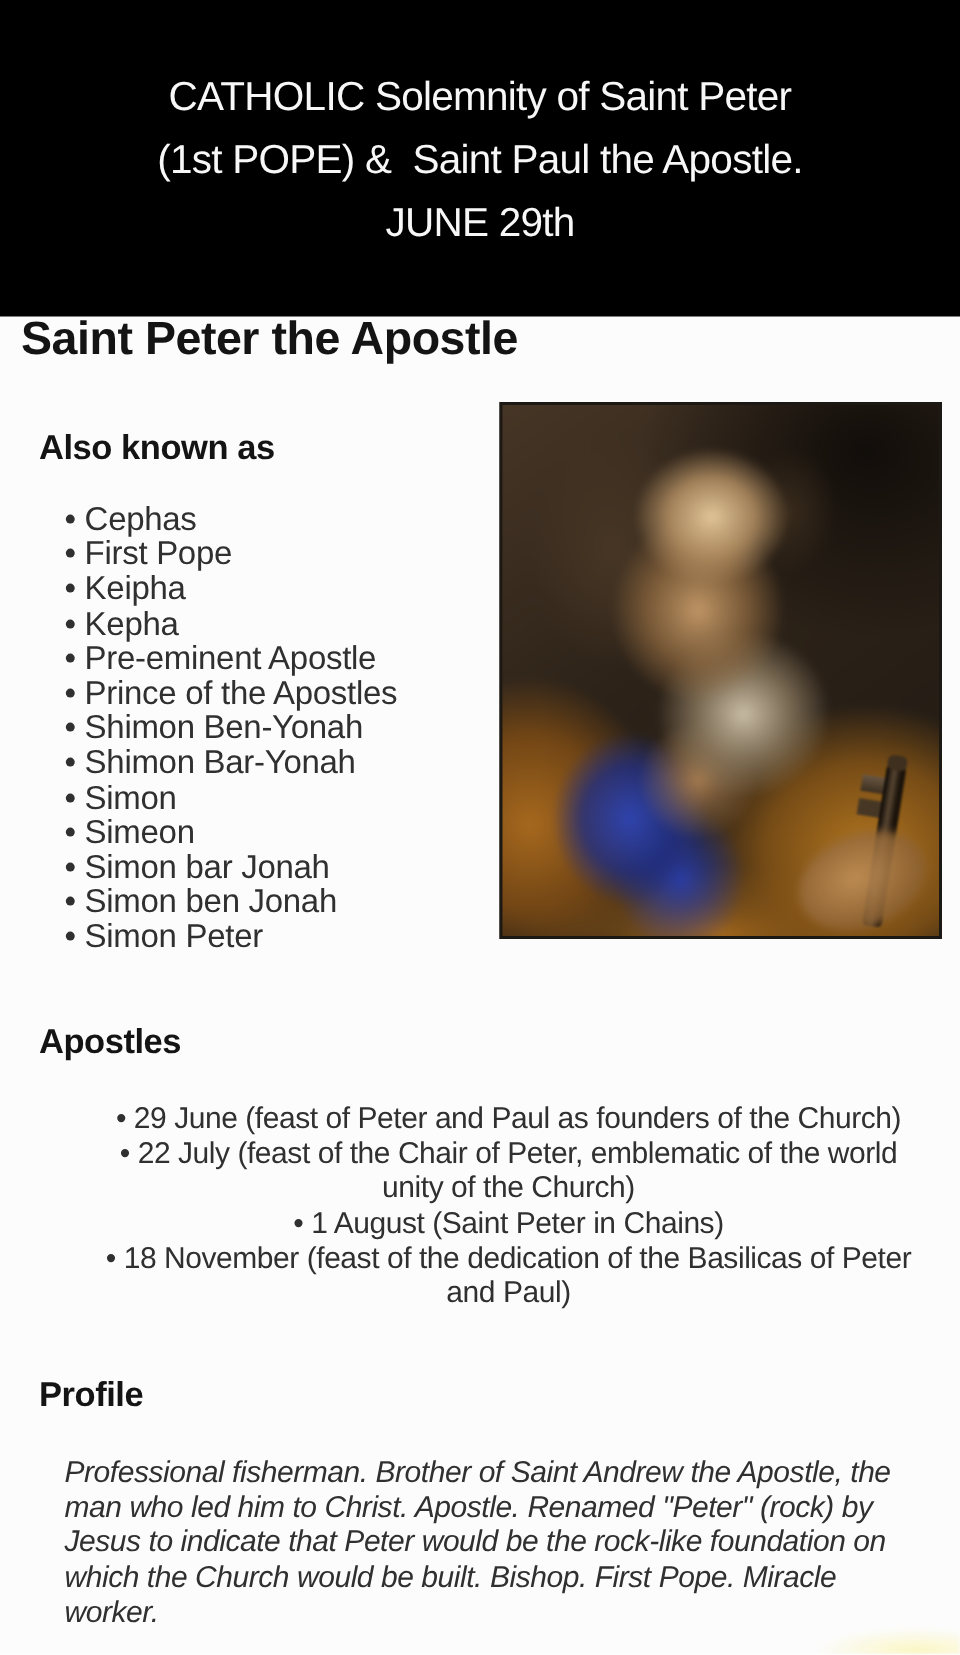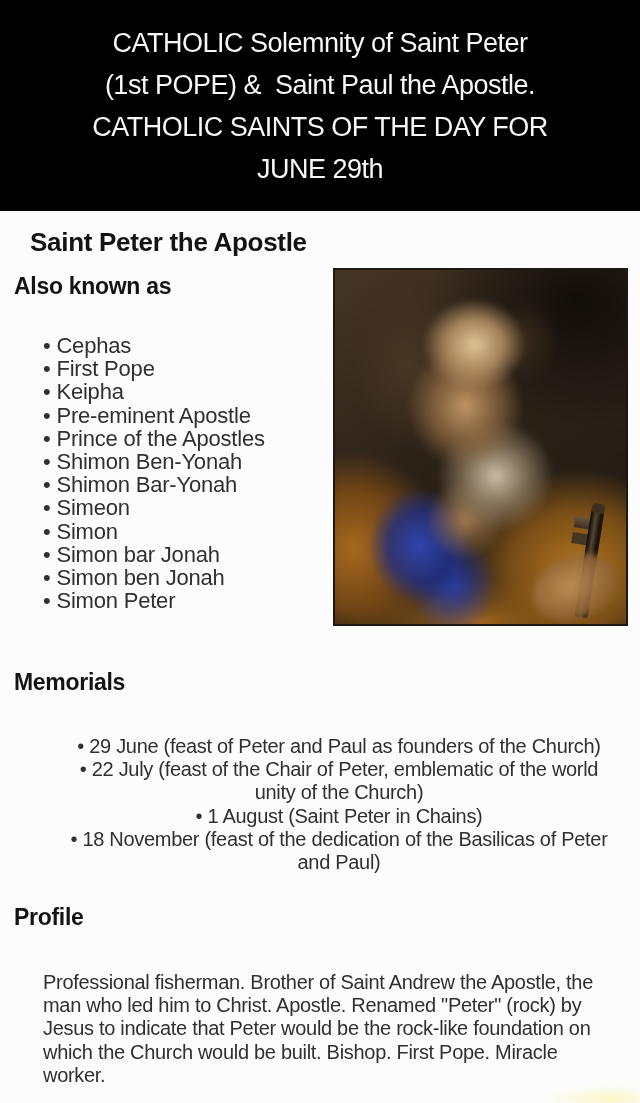--- a/index.html
+++ b/index.html
@@ -30,29 +30,29 @@
     font-size: 27px;
     letter-spacing: -0.5px;
     line-height: 42px;
     font-weight: 400;
   }
   .banner-line { white-space: pre; }
 
   
   .title {
     position: absolute; left: 14px; top: 211px;
-    margin: 16px;
-    font-size: 26px; font-weight: bold;
+    margin: 0;
+    font-size: 31px; font-weight: bold;
     line-height: 30px;
     color: #141414;
     letter-spacing: -0.3px;
   }
   .heading {
     position: absolute; left: 14px;
-    margin: 0;
+    margin: 12px;
     font-size: 23px; font-weight: bold;
     line-height: 28px;
     color: #141414;
     letter-spacing: -0.3px;
   }
   .heading-aka       { top: 272px; }
   .heading-memorials { top: 668px; }
   .heading-profile   { top: 903px; }
 
   
@@ -72,20 +72,21 @@
   }
   .memorials .bullet-item { white-space: pre-line; }
   .names .bullet-item { white-space: pre; }
   .profile {
     position: absolute; left: 43px; top: 971px;
     width: 592px; margin: 0;
     font-size: 20px; line-height: 23.2px;
     letter-spacing: -0.3px;
     color: #303030;
     white-space: pre-line;
+    font-style: italic;
   }
 
   
   .painting {
     position: absolute; left: 333px; top: 268px;
     width: 295px; height: 358px;
     margin: 0;
     border: 2px solid #1c1915;
     box-sizing: border-box;
     overflow: hidden;
@@ -163,51 +164,51 @@
 </style>
 </head>
 <body>
 
 <div class="page">
 
   <header class="banner">
     <div class="banner-lines">
         <div class="banner-line">CATHOLIC Solemnity of Saint Peter</div>
         <div class="banner-line">(1st POPE) &amp;  Saint Paul the Apostle.</div>
-        <div class="banner-line">CATHOLIC SAINTS OF THE DAY FOR</div>
         <div class="banner-line">JUNE 29th</div>
       </div>
   </header>
 
   <h1 class="title">Saint Peter the Apostle</h1>
 
   <h2 class="heading heading-aka">Also known as</h2>
 
   <div class="names">
       <div class="bullet-item">• Cephas</div>
       <div class="bullet-item">• First Pope</div>
       <div class="bullet-item">• Keipha</div>
+      <div class="bullet-item">• Kepha</div>
       <div class="bullet-item">• Pre-eminent Apostle</div>
       <div class="bullet-item">• Prince of the Apostles</div>
       <div class="bullet-item">• Shimon Ben-Yonah</div>
       <div class="bullet-item">• Shimon Bar-Yonah</div>
+      <div class="bullet-item">• Simon</div>
       <div class="bullet-item">• Simeon</div>
-      <div class="bullet-item">• Simon</div>
       <div class="bullet-item">• Simon bar Jonah</div>
       <div class="bullet-item">• Simon ben Jonah</div>
       <div class="bullet-item">• Simon Peter</div>
     </div>
 
   <figure class="painting">
     <div class="paint-canvas"></div>
     <div class="key"></div>
     <div class="hand"></div>
   </figure>
 
-  <h2 class="heading heading-memorials">Memorials</h2>
+  <h2 class="heading heading-memorials">Apostles</h2>
 
   <div class="memorials">
       <div class="bullet-item">• 29 June (feast of Peter and Paul as founders of the Church)</div>
       <div class="bullet-item">• 22 July (feast of the Chair of Peter, emblematic of the world
 unity of the Church)</div>
       <div class="bullet-item">• 1 August (Saint Peter in Chains)</div>
       <div class="bullet-item">• 18 November (feast of the dedication of the Basilicas of Peter
 and Paul)</div>
     </div>
 

